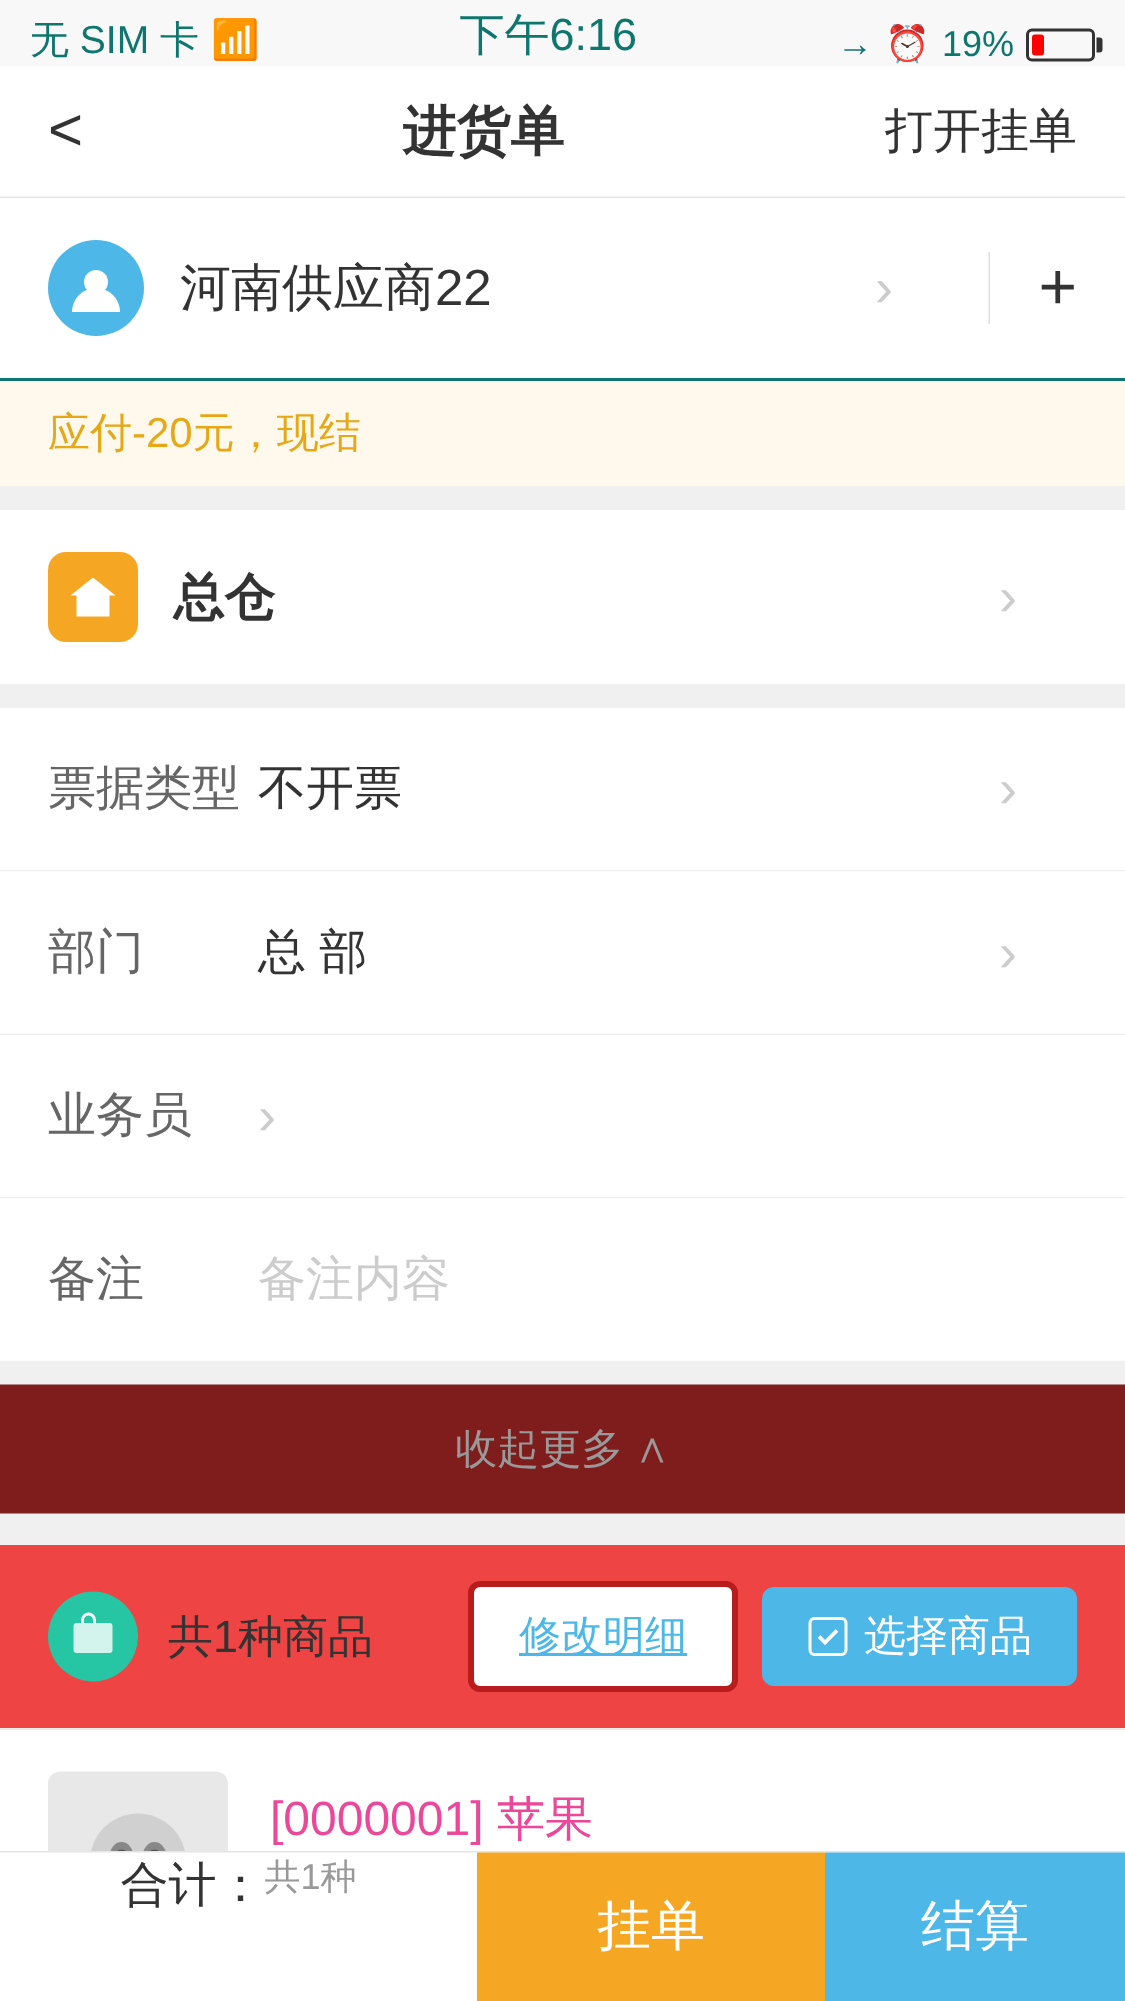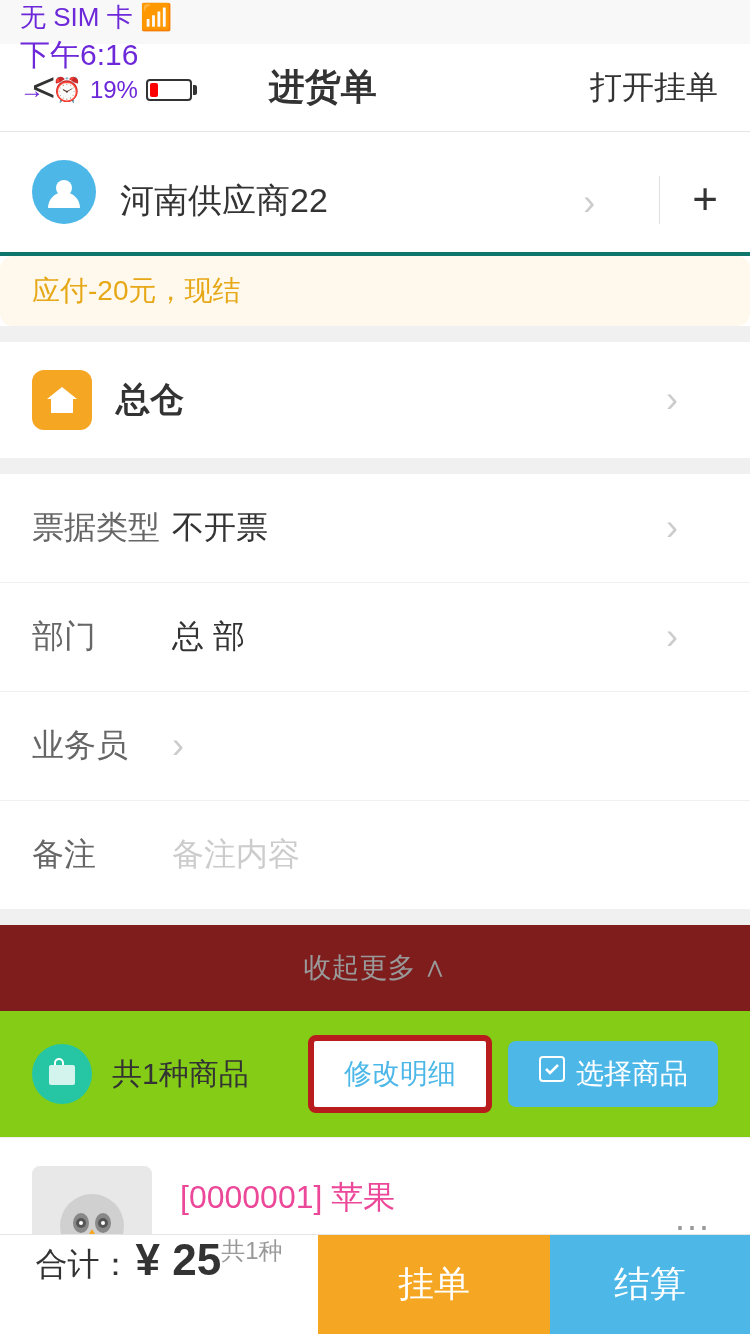--- a/index.html
+++ b/index.html
@@ -12,26 +12,25 @@
       color: #333;
       font-size: 32px;
     }
 
     
     .status-bar {
       width: 100%;
       height: 44px;
       background: #f8f8f8;
       display: flex;
-      align-items: flex-start;
+      align-items: flex-end;
       justify-content: space-between;
       padding: 0 20px;
       font-size: 26px;
-      color: #6d28d9;
-      flex-direction: column;
+      color: #0f766e;
     }
     .status-left { display: flex; align-items: center; gap: 8px; }
     .status-center { font-size: 30px; font-weight: 500; }
     .status-right { display: flex; align-items: center; gap: 8px; font-size: 24px; }
     .battery {
       width: 46px; height: 22px;
       border: 2px solid #333;
       border-radius: 4px;
       position: relative;
       display: inline-flex;
@@ -89,23 +88,23 @@
 
     
     .card {
       background: #fff;
       margin-bottom: 16px;
     }
 
     
     .supplier-row {
       display: flex;
-      align-items: flex-end;
+      align-items: center;
       padding: 28px 32px;
-      border-bottom: 4px solid #0f766e;
+      border-bottom: 2px solid #0f766e;
     }
     .supplier-avatar {
       width: 64px; height: 64px;
       border-radius: 50%;
       background: #4db8e8;
       display: flex; align-items: center; justify-content: center;
       margin-right: 24px;
       flex-shrink: 0;
     }
     .supplier-avatar svg { width: 36px; height: 36px; }
@@ -131,21 +130,20 @@
       background: #e0e0e0;
       margin: 0 24px;
     }
 
     
     .notice-bar {
       background: #fff8ec;
       padding: 16px 32px;
       font-size: 28px;
       color: #e6a817;
-      border-radius: 13px;
     }
 
     
     .warehouse-row {
       display: flex;
       align-items: center;
       padding: 28px 32px;
     }
     .warehouse-icon {
       width: 60px; height: 60px;
@@ -191,57 +189,60 @@
       background: #7f1d1d;
       text-align: center;
       padding: 24px;
       font-size: 28px;
       color: #999;
       cursor: pointer;
     }
 
     
     .product-header {
-      background: #84cc16;
+      background: #ef4444;
       display: flex;
       align-items: center;
       padding: 24px 32px;
       border-bottom: 1px solid #f0f0f0;
+      margin-top: 21px;
     }
     .product-icon {
       width: 60px; height: 60px;
       border-radius: 50%;
       background: #26c6a4;
       display: flex; align-items: center; justify-content: center;
       margin-right: 20px;
     }
     .product-count {
       flex: 1;
       font-size: 30px;
       color: #333;
     }
     .btn-outline {
-      border: 6px solid #b91c1c;
+      border: 4px solid #b91c1c;
       color: #4db8e8;
       background: #fff;
       padding: 14px 30px;
       border-radius: 8px;
       font-size: 28px;
       cursor: pointer;
       margin-right: 16px;
+      text-decoration: underline;
     }
     .btn-primary {
       background: #4db8e8;
       color: #fff;
       border: none;
       padding: 14px 30px;
       border-radius: 8px;
       font-size: 28px;
       cursor: pointer;
       display: flex;
+      align-items: center;
       gap: 10px;
     }
 
     
     .product-item {
       background: #fff;
       display: flex;
       align-items: center;
       padding: 28px 32px;
       margin-bottom: 16px;
@@ -455,19 +456,18 @@
       <span class="product-more">···</span>
     </div>
   </div>
 
 </div>
 
 <div class="bottom-bar">
   <div class="total-section">
     <div style="display:flex; align-items:baseline; gap:4px;">
       <span>合计：</span>
-      <span style="font-size:44px;font-weight:600;">¥ 25</span>
     </div>
     <span style="font-size:24px;color:#999;">共1种</span>
   </div>
   <button class="btn-hang">挂单</button>
   <button class="btn-checkout">结算</button>
 </div>
 
 </body></html>

